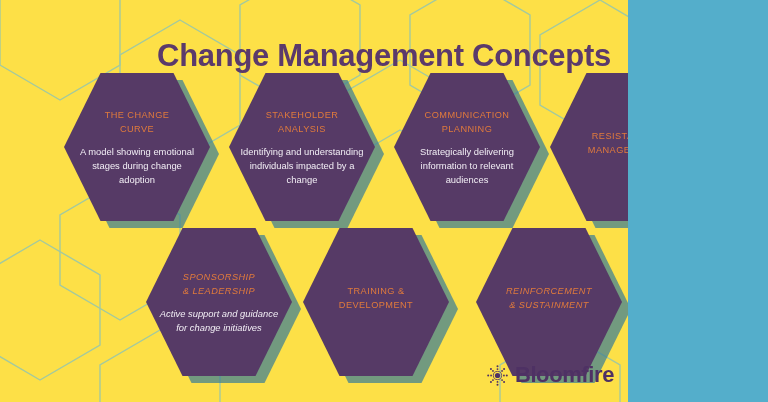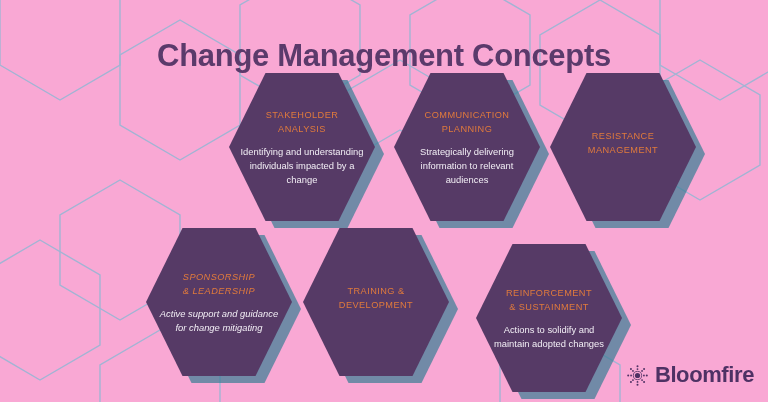--- a/index.html
+++ b/index.html
@@ -9,23 +9,23 @@
   body {
     width: 768px;
     height: 402px;
     overflow: hidden;
     font-family: "Liberation Sans", sans-serif;
     background: #54aecb;
   }
 
   #infographic {
     position: relative;
-    width: 768px;
+    width: 628px;
     height: 402px;
-    background: #f9a8d4;
+    background: #fde047;
     overflow: hidden;
   }
 
   
   #bg-pattern {
     position: absolute;
     inset: 0;
     width: 768px;
     height: 402px;
     pointer-events: none;
@@ -136,20 +136,28 @@
       <polygon points="600,0 660,35 660,105 600,140 540,105 540,35"></polygon>
       <polygon points="720,-40 780,-5 780,65 720,100 660,65 660,-5"></polygon>
       <polygon points="700,60 760,95 760,165 700,200 640,165 640,95"></polygon>
       <polygon points="400,60 460,95 460,165 400,130 340,165 340,95"></polygon>
       <polygon points="560,330 620,365 620,435 560,470 500,435 500,365"></polygon>
     </g>
   </svg>
 
   <h1 id="page-title">Change Management Concepts</h1>
 
+  <div class="hex-wrap" style="left:64px; top:73px;">
+    <div class="hex-shadow"></div>
+    <div class="hex">
+      <div class="hex-title">THE CHANGE
+CURVE</div>
+      <div class="hex-desc">A model showing emotional stages during change adoption</div>
+    </div>
+  </div>
 
   <div class="hex-wrap" style="left:394px; top:73px;">
     <div class="hex-shadow"></div>
     <div class="hex">
       <div class="hex-title">COMMUNICATION
 PLANNING</div>
       <div class="hex-desc">Strategically delivering information to relevant audiences</div>
     </div>
   </div>
 
@@ -168,38 +176,37 @@
       <div class="hex-title">RESISTANCE
 MANAGEMENT</div>
     </div>
   </div>
 
   <div class="hex-wrap" style="left:146px; top:228px;font-style:italic;">
     <div class="hex-shadow"></div>
     <div class="hex">
       <div class="hex-title">SPONSORSHIP
 &amp; LEADERSHIP</div>
-      <div class="hex-desc">Active support and guidance for change mitigating</div>
+      <div class="hex-desc">Active support and guidance for change initiatives</div>
     </div>
   </div>
 
   <div class="hex-wrap" style="left:303px; top:228px;">
     <div class="hex-shadow"></div>
     <div class="hex">
       <div class="hex-title">TRAINING &amp;
 DEVELOPMENT</div>
     </div>
   </div>
 
-  <div class="hex-wrap" style="left:476px; top:244px;">
+  <div class="hex-wrap" style="left:476px; top:228px;font-style:italic;">
     <div class="hex-shadow"></div>
     <div class="hex">
       <div class="hex-title">REINFORCEMENT
 &amp; SUSTAINMENT</div>
-      <div class="hex-desc">Actions to solidify and maintain adopted changes</div>
     </div>
   </div>
 
   <div id="logo">
     <svg id="logo-mark" viewBox="0 0 48 48" xmlns="http://www.w3.org/2000/svg">
       <g fill="#4e3164">
         <circle cx="24" cy="24" r="5.4"></circle>
         <circle cx="24" cy="24" r="8.6" fill="none" stroke="#4e3164" stroke-width="1.6"></circle>
         <g>
           <circle cx="24" cy="4.6" r="2.1"></circle>

